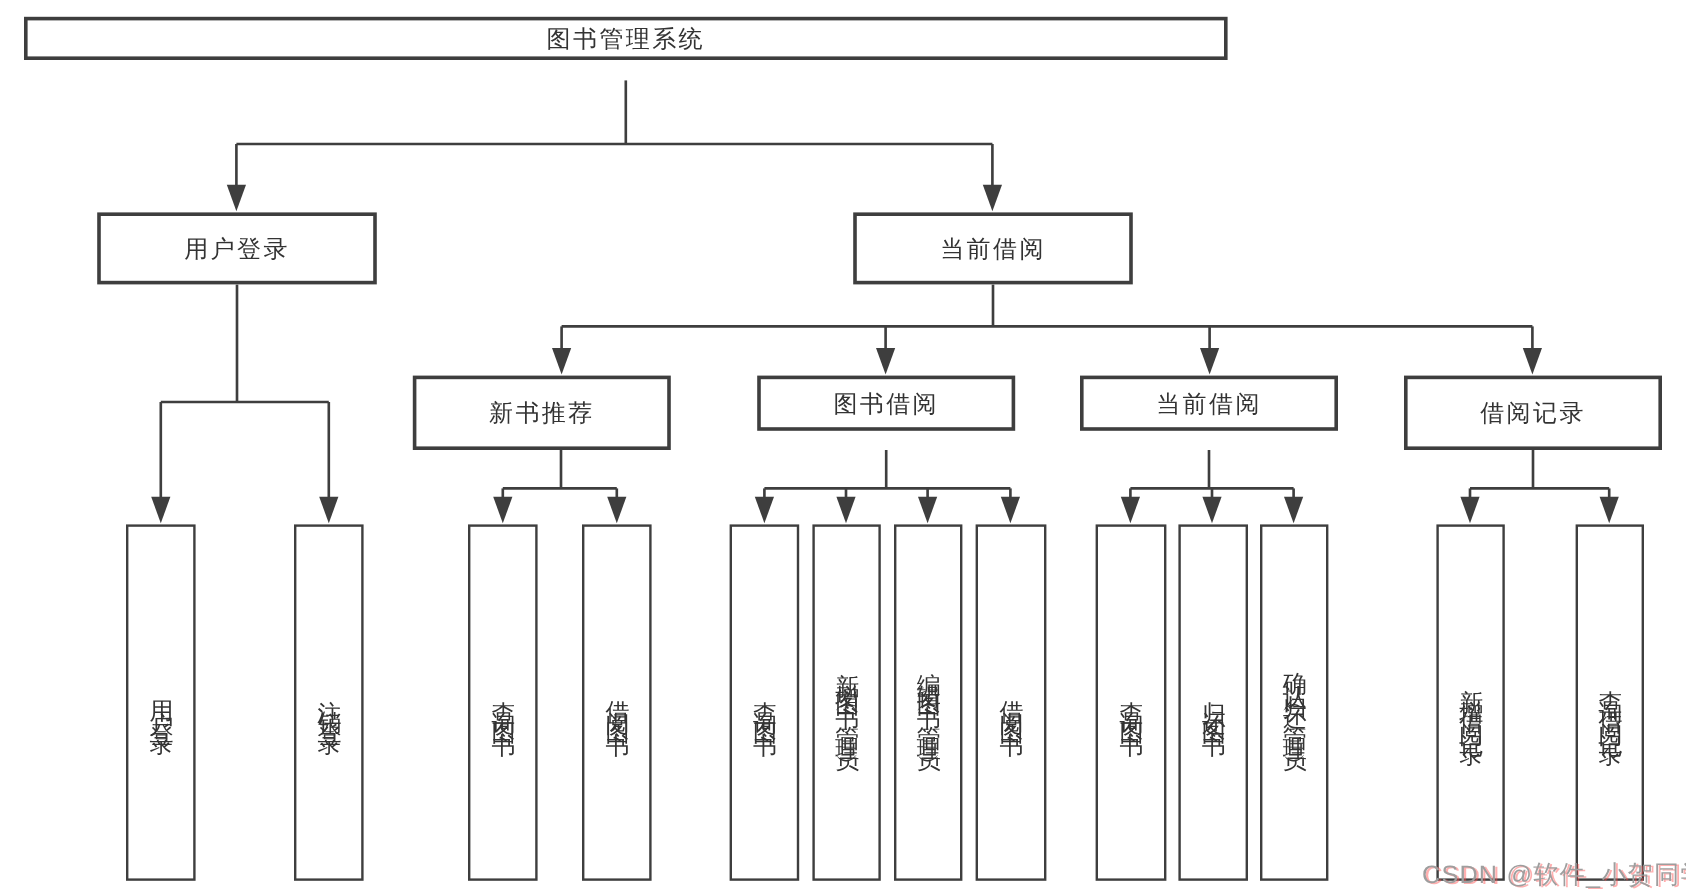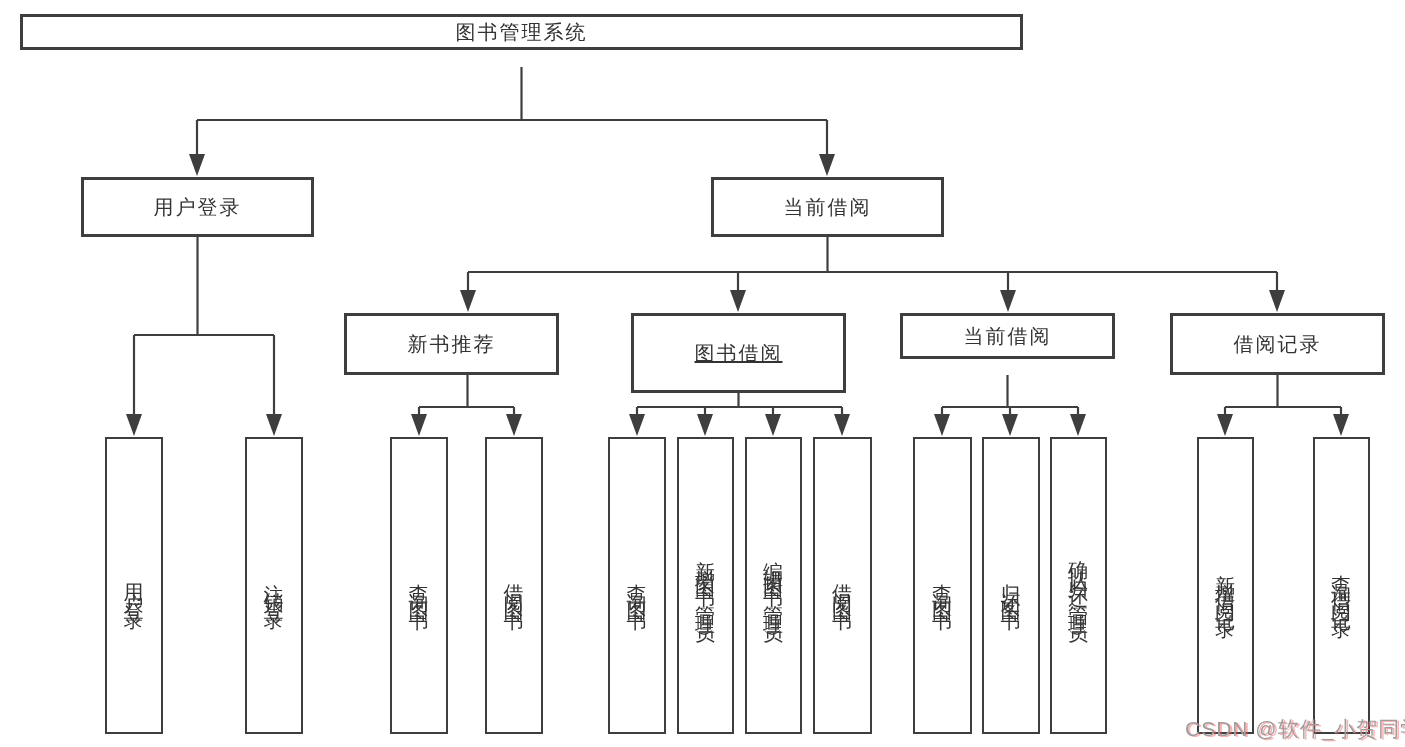--- a/index.html
+++ b/index.html
@@ -105,21 +105,21 @@
     <polygon fill="#3e3e3e" stroke="none" points="1225,436 1217,414 1233,414"></polygon>
     <polygon fill="#3e3e3e" stroke="none" points="1341,436 1333,414 1349,414"></polygon>
   </svg>
 
   <div class="box" style="left:20px;top:14px;width:1003px;height:36px;">图书管理系统</div>
 
   <div class="box" style="left:81px;top:177px;width:233px;height:60px;">用户登录</div>
   <div class="box" style="left:711px;top:177px;width:233px;height:60px;">当前借阅</div>
 
   <div class="box" style="left:344px;top:313px;width:215px;height:62px;">新书推荐</div>
-  <div class="box" style="left:631px;top:313px;width:215px;height:80px;text-decoration:underline;">图书借阅</div>
+  <div class="box" style="left:631px;top:313px;width:215px;height:46px;">图书借阅</div>
   <div class="box" style="left:900px;top:313px;width:215px;height:46px;">当前借阅</div>
   <div class="box" style="left:1170px;top:313px;width:215px;height:62px;">借阅记录</div>
 
   <div class="box leaf" style="left:105px;width:58px;">
     <span class="vtext">用户登录</span>
   </div>
   <div class="box leaf" style="left:245px;width:58px;">
     <span class="vtext">注销登录</span>
   </div>
 

